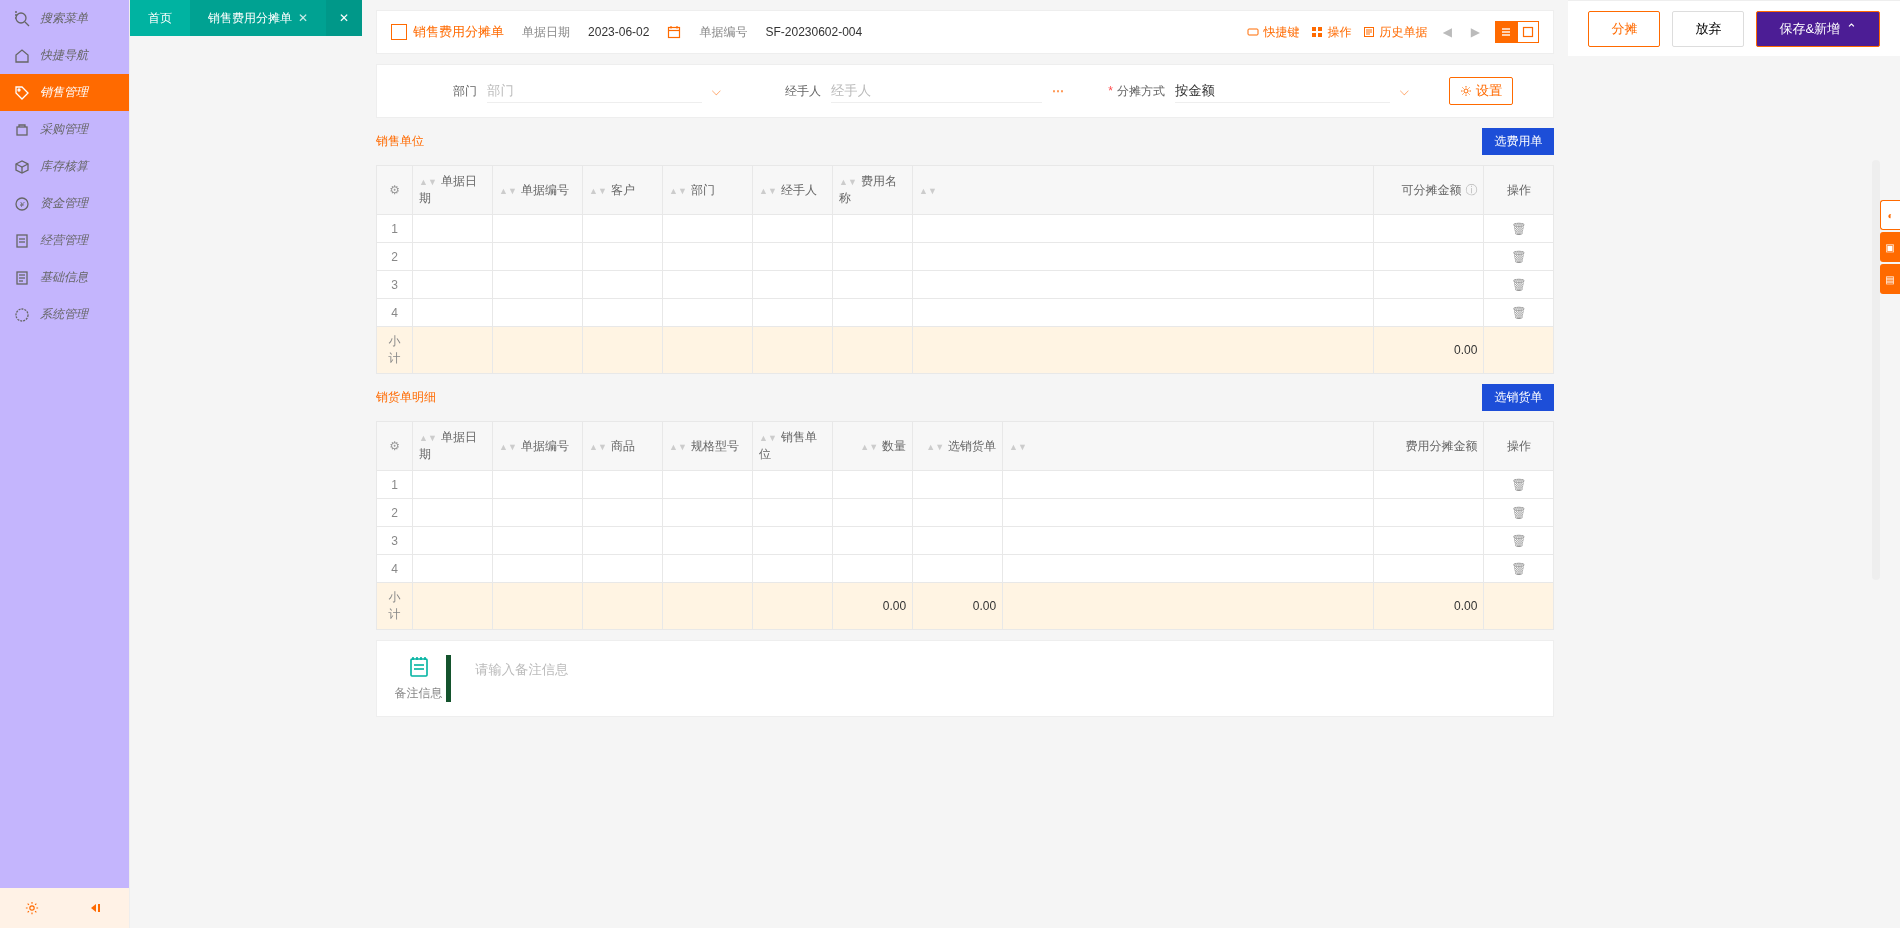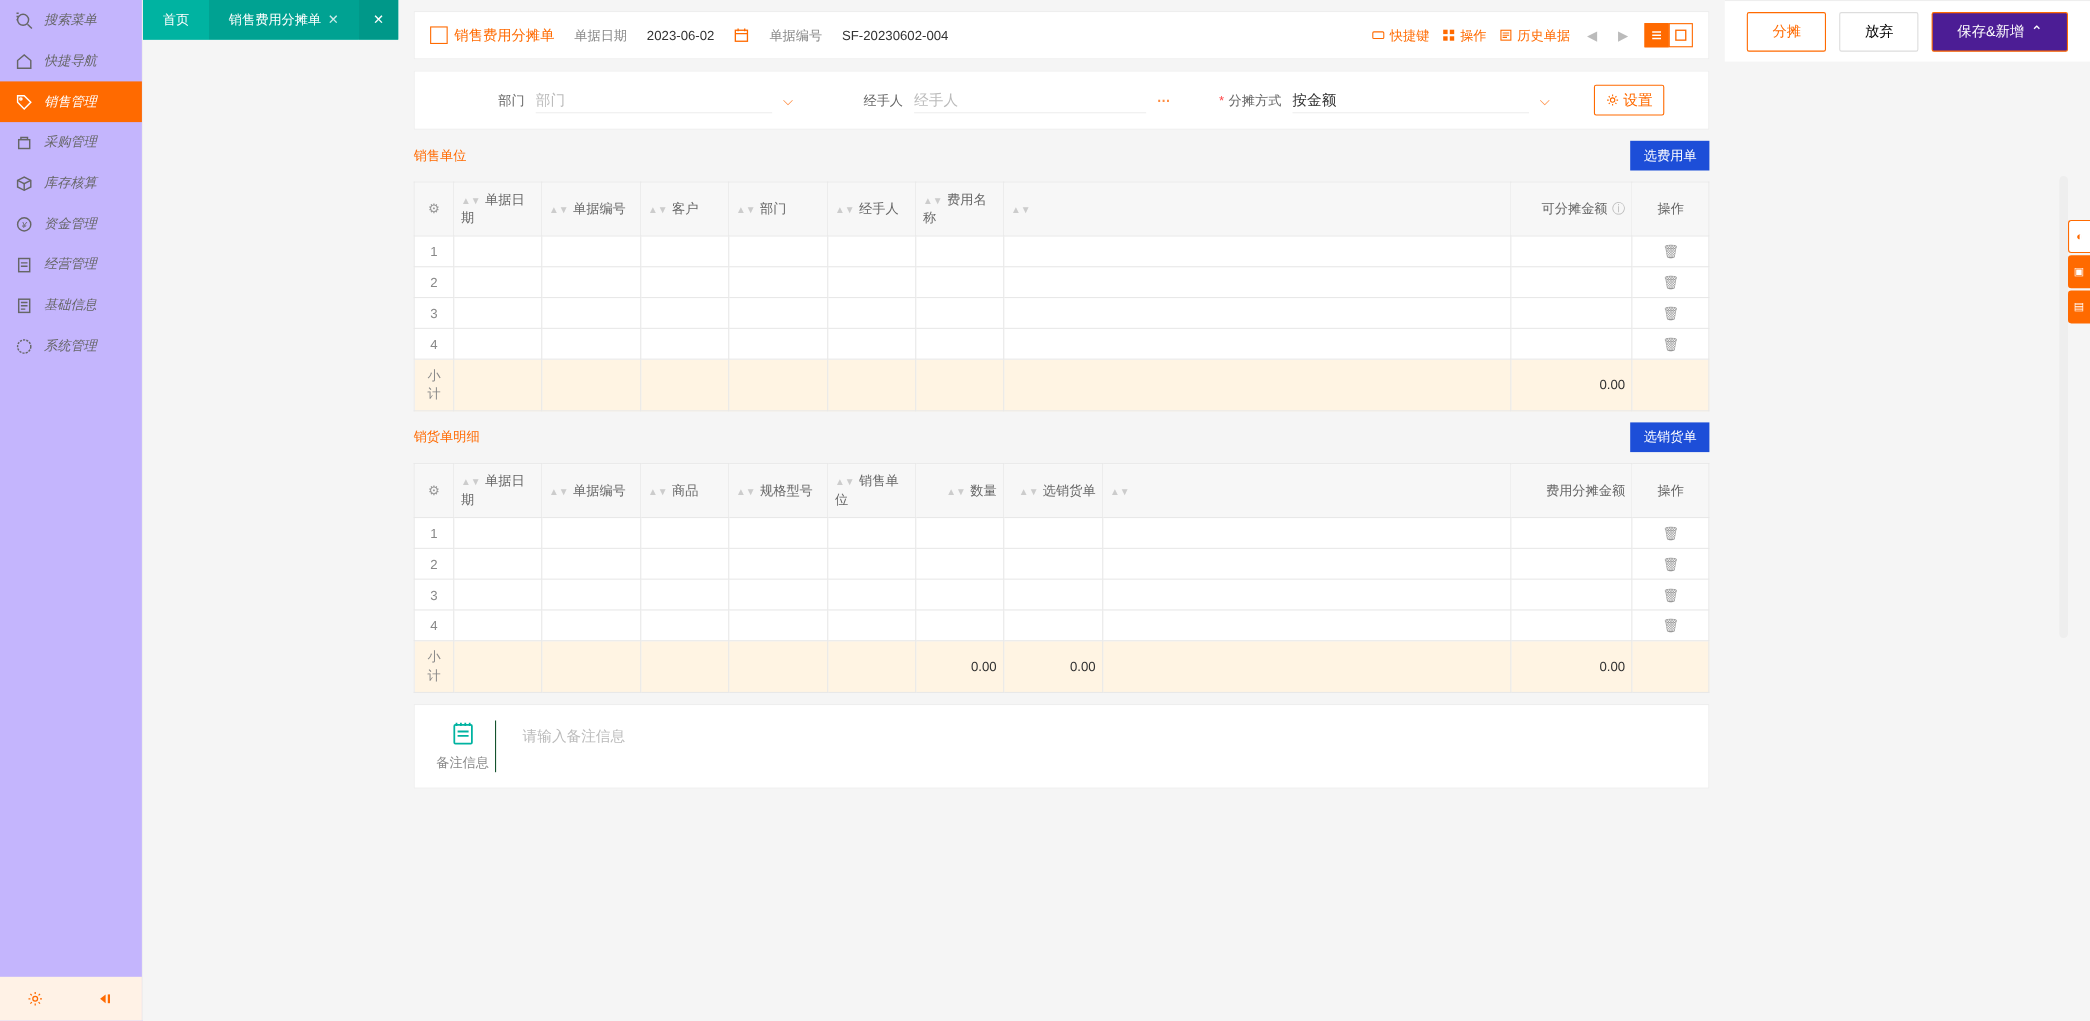--- a/index.html
+++ b/index.html
@@ -66,21 +66,21 @@
 .tbl .opcol { width: 70px; text-align: center; }
 .tbl .subtotal td { background: #fff4e3; }
 .tbl .right { text-align: right; }
 .th-sort { color: #ccc; font-size: 9px; margin-right: 4px; display: inline-flex; flex-direction: column; line-height: 6px; }
 .th-help { color: #bbb; margin-left: 4px; }
 .gear { color: #999; }
 .trash { color: #999; cursor: pointer; }
 
 
 .remarks { background: #fff; border: 1px solid #eee; display: flex; padding: 14px; gap: 18px; }
-.remarks-side { display: flex; flex-direction: column; align-items: center; gap: 6px; color: #888; width: 60px; border-right: 1px solid #14532d; }
+.remarks-side { display: flex; flex-direction: column; align-items: center; gap: 6px; color: #888; width: 60px; border-right: 5px solid #14532d; }
 .remarks-icon { color: #00b3a1; font-size: 22px; }
 .remarks-input { flex: 1; border: none; outline: none; resize: none; padding: 6px; font-family: inherit; }
 .remarks-input::placeholder { color: #bbb; }
 
 
 .footer { height: 56px; background: #fff; border-top: 1px solid #eee; display: flex; align-items: center; justify-content: flex-end; gap: 12px; padding: 0 20px; }
 .btn { padding: 8px 22px; border: 1px solid #ddd; background: #fff; cursor: pointer; font-size: 13px; border-radius: 2px; }
 .btn.primary-outline { border-color: #ff6a00; color: #ff6a00; }
 .btn.primary { background: #4c1d95; border-color: #ff6a00; color: #fff; display: flex; align-items: center; gap: 6px; }
 

